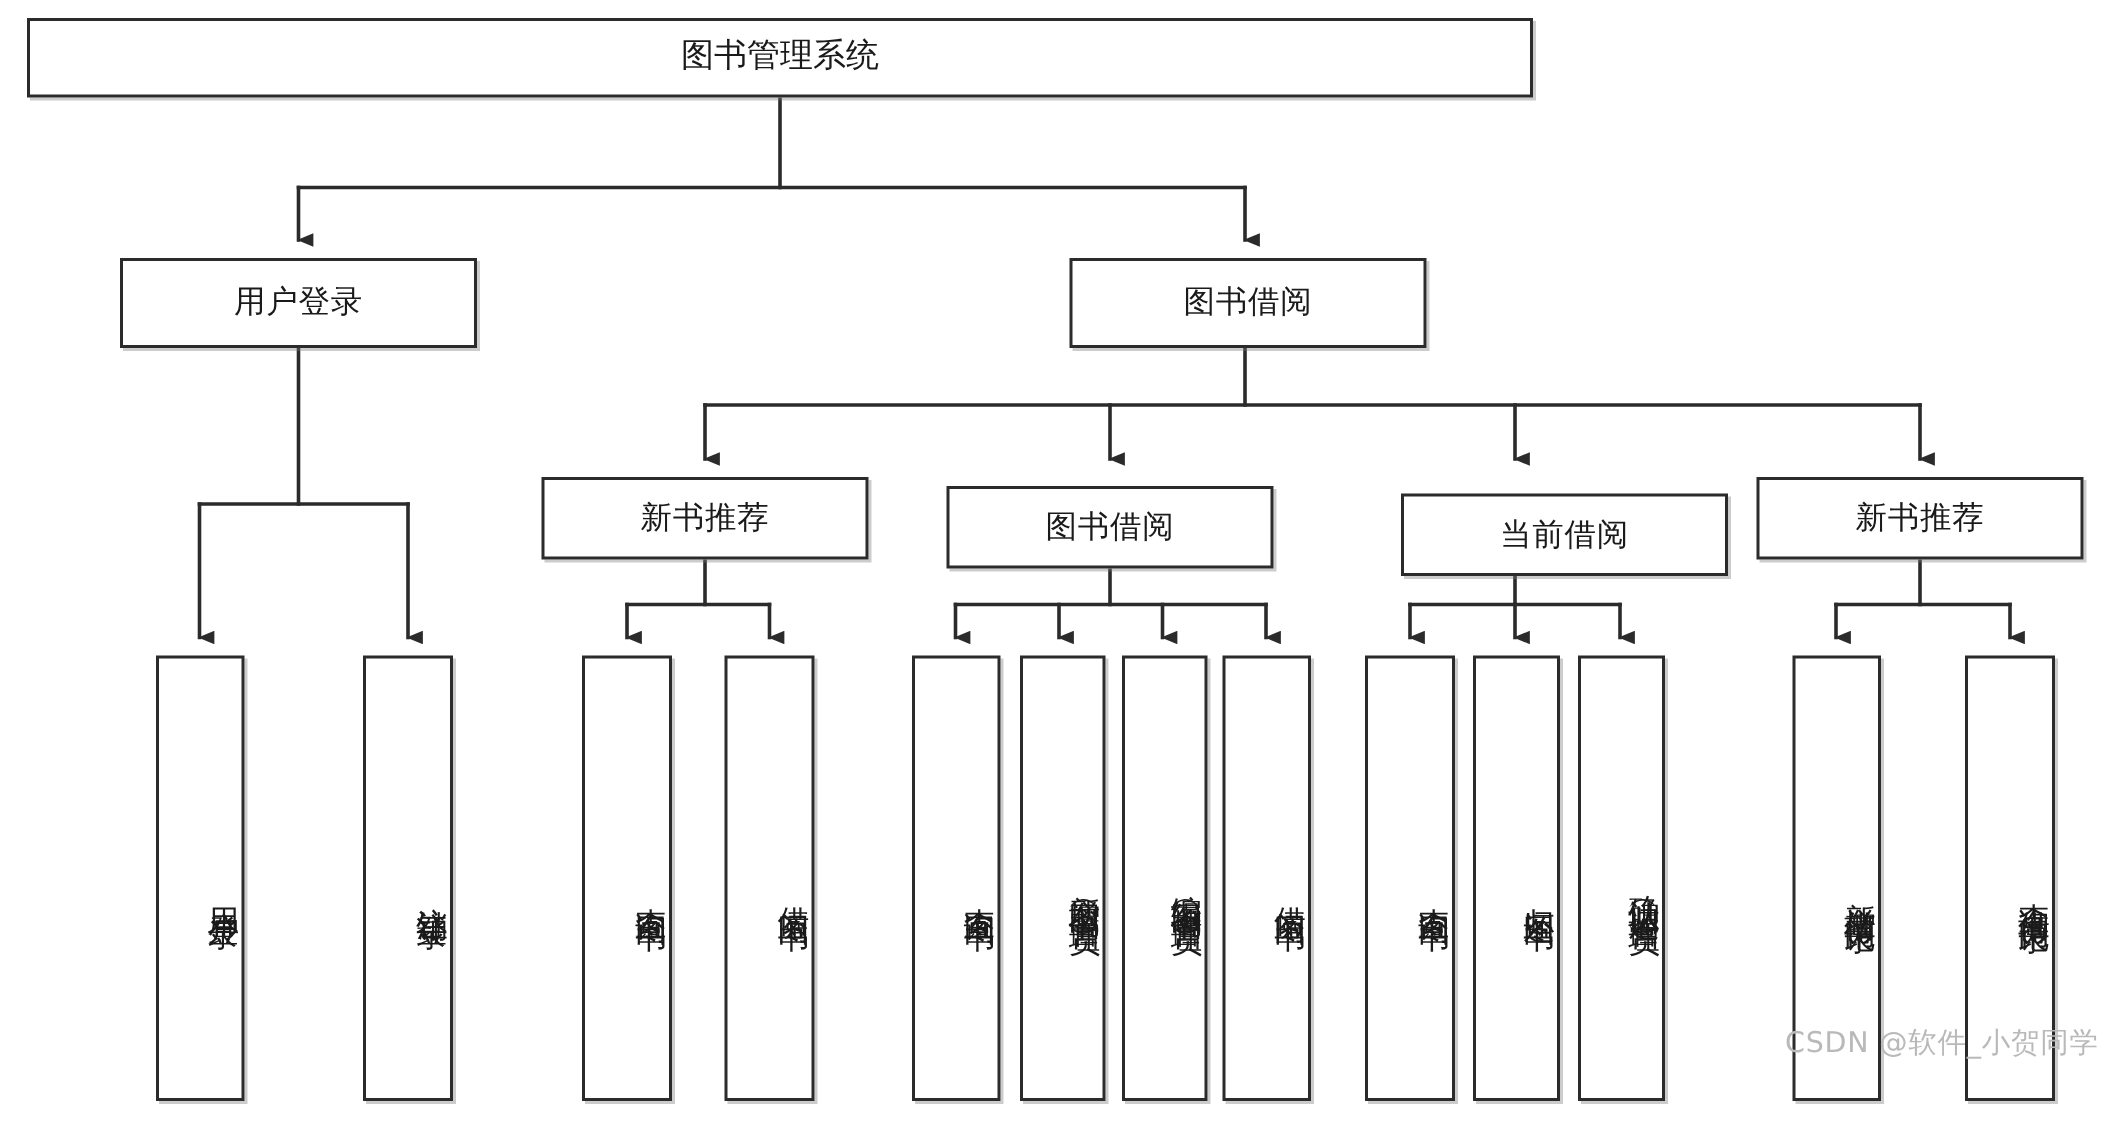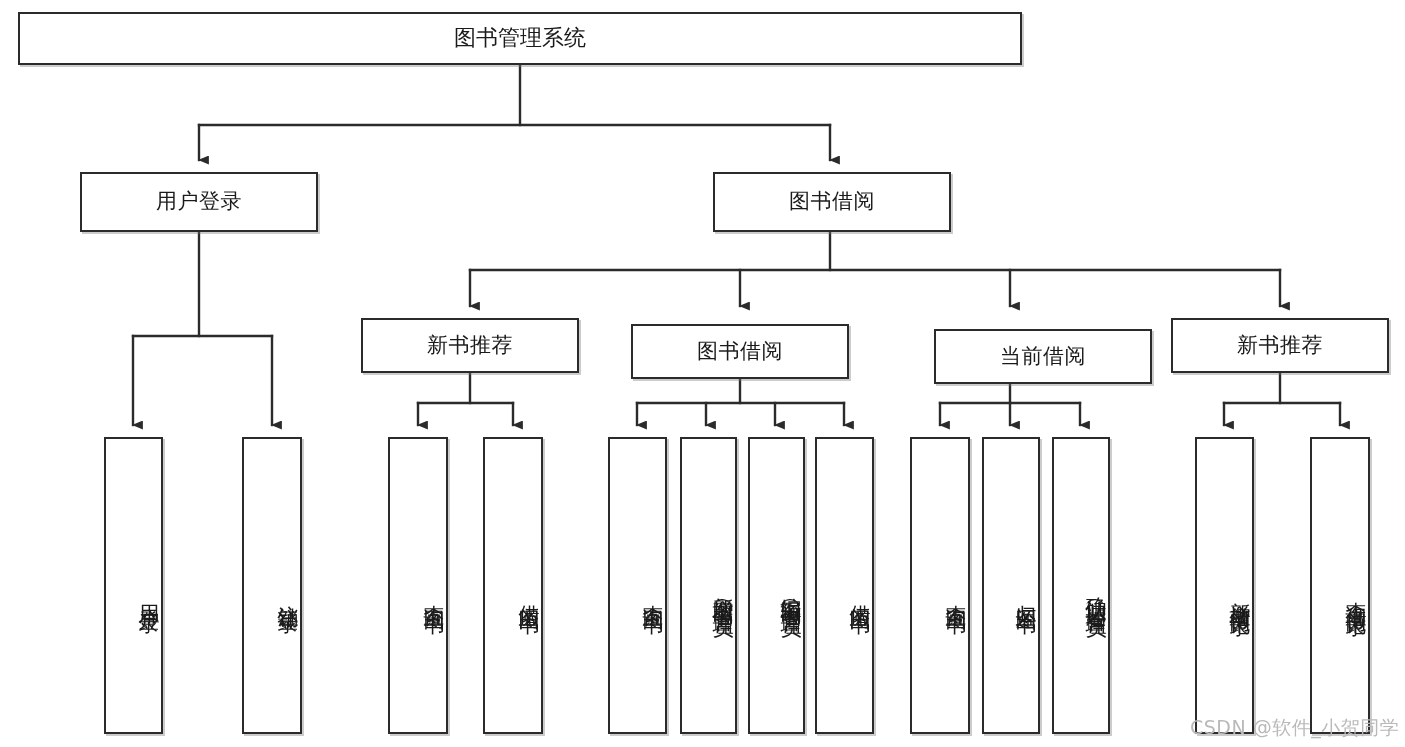--- a/index.html
+++ b/index.html
@@ -188,15 +188,15 @@
     <span class="vtext">确认归还（管理员）</span>
   </div>
 
   <div class="node v shadow" style="left:1195px; top:437px; width:59px; height:297px;">
     <span class="vtext">新增借阅记录</span>
   </div>
   <div class="node v shadow" style="left:1310px; top:437px; width:60px; height:297px;">
     <span class="vtext">查询借阅记录</span>
   </div>
 
-  <div class="watermark" style="left:1190px; top:715px;">CSDN @软件_小贺同学</div>
+  <div class="watermark" style="left:1190px; top:682px;">CSDN @软件_小贺同学</div>
 
 </div>
 
 </body></html>

